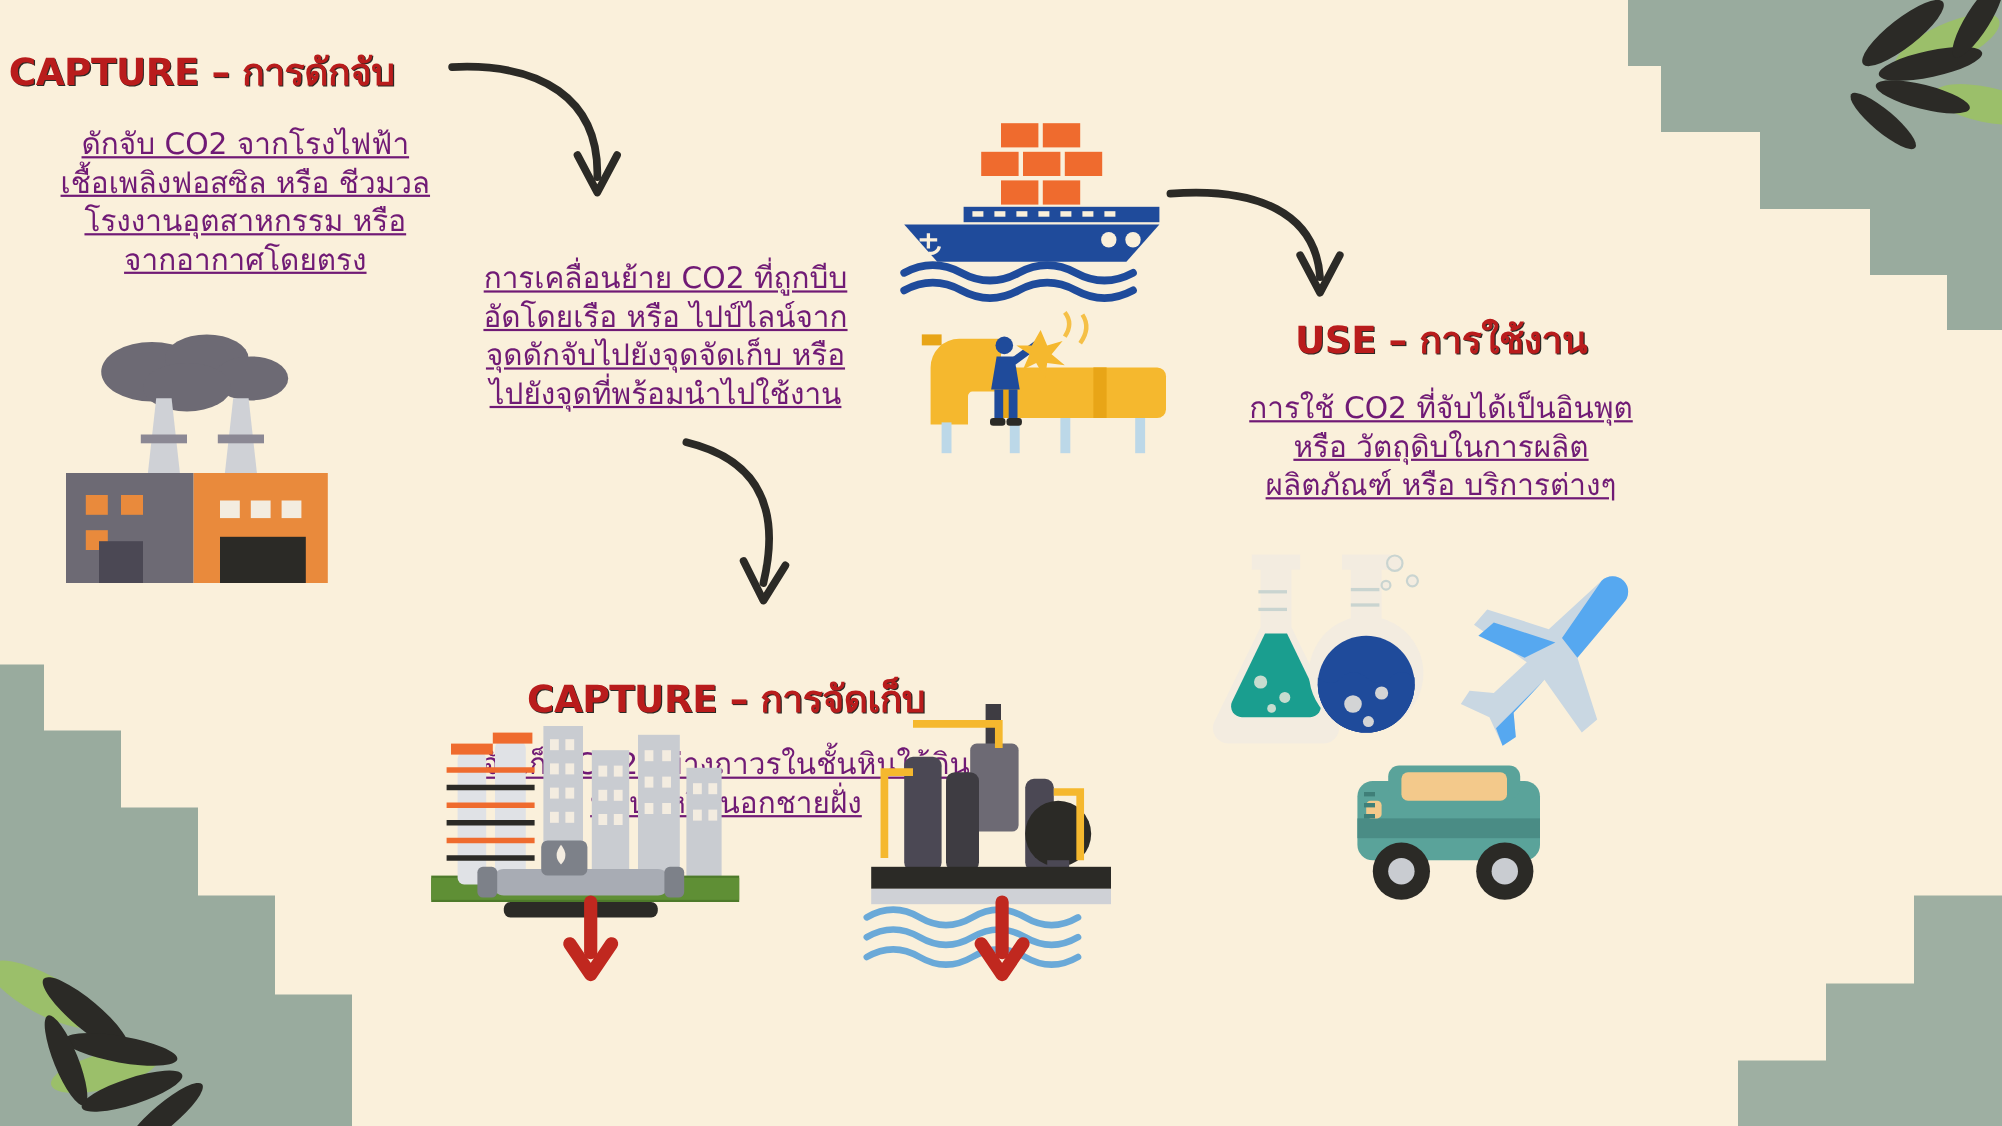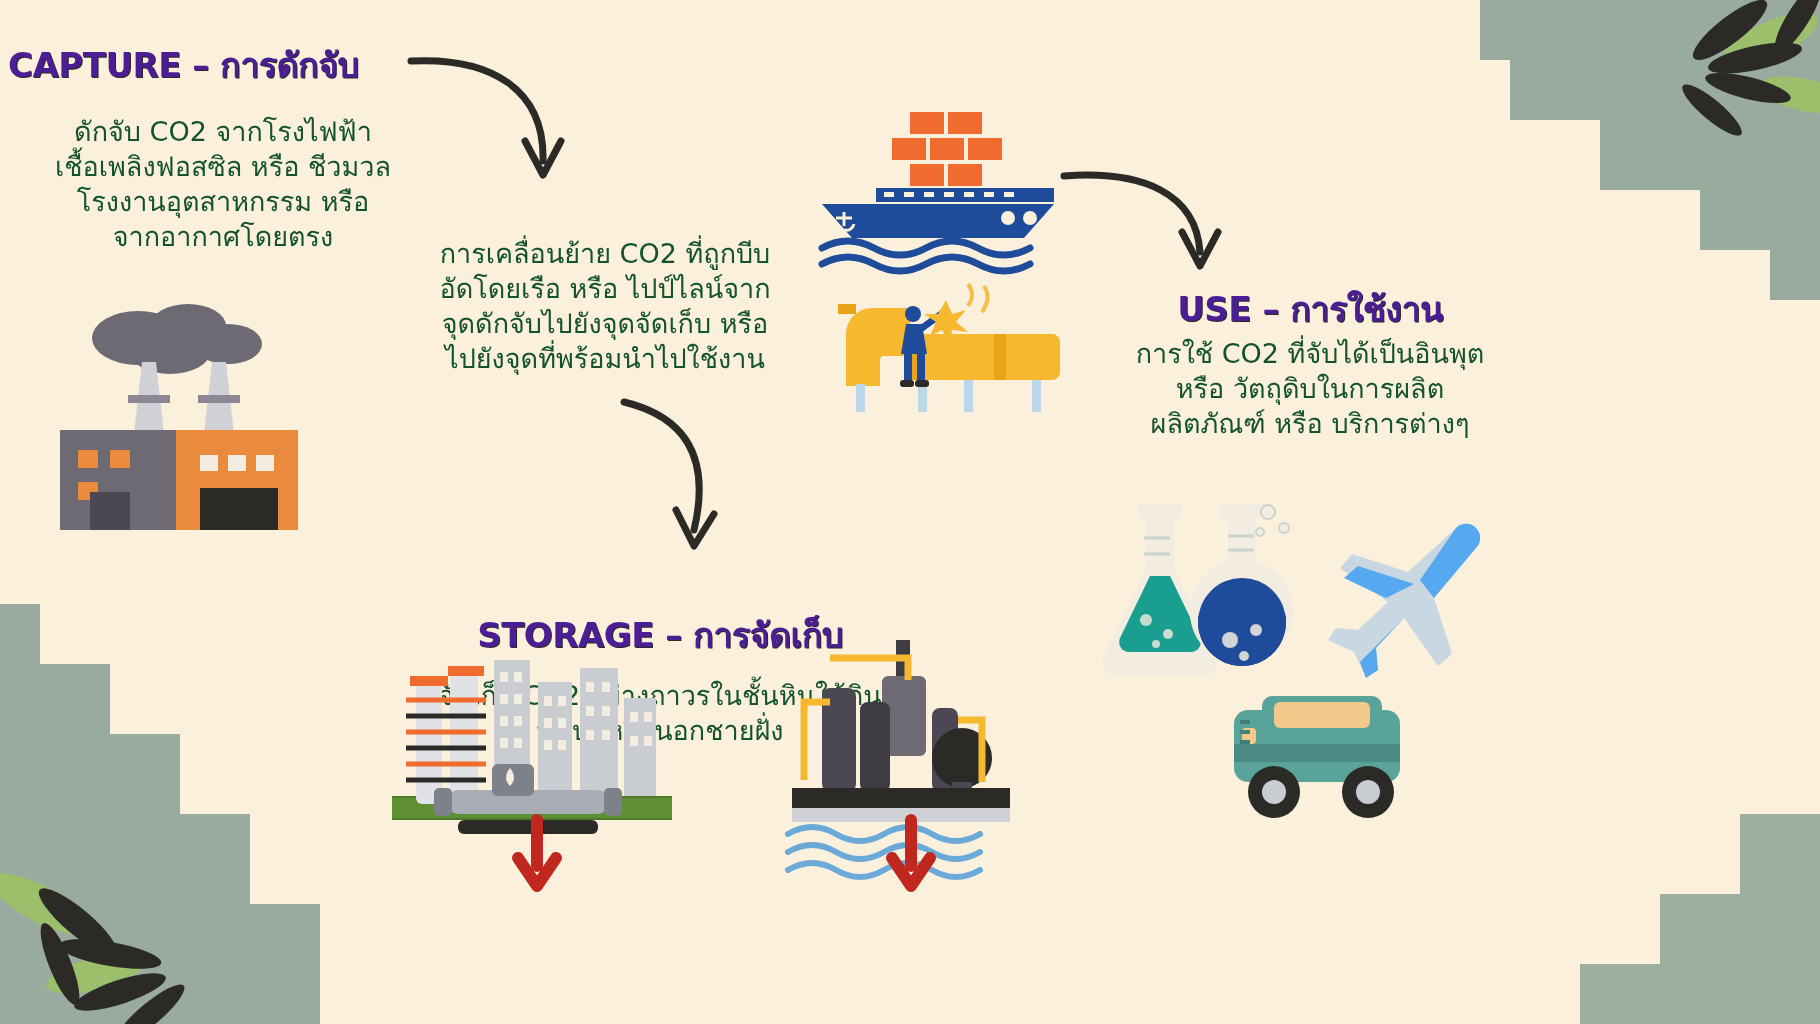--- a/index.html
+++ b/index.html
@@ -5,27 +5,28 @@
   html,body{margin:0;padding:0;}
   body{
     width:1820px;height:1024px;overflow:hidden;position:relative;
     background:#faf0db;
     font-family:"DejaVu Sans","Liberation Sans",sans-serif;
   }
   .stage{position:absolute;inset:0;overflow:hidden;}
   .deco{position:absolute;pointer-events:none;}
   .sec{position:absolute;}
   .head{
-    font-weight:900;letter-spacing:-0.5px;color:#4c1d95;
+    font-weight:900;letter-spacing:-0.5px;color:#b91c1c;
     font-size:34px;white-space:nowrap;
     text-shadow:1px 1px 0 #2b2a26;
   }
   .body-txt{
-    color:#14532d;font-size:27px;line-height:1.30;
+    color:#701a75;font-size:27px;line-height:1.30;
     white-space:pre-line;
+    text-decoration:underline;
   }
   .center{text-align:center;}
   .arrow{position:absolute;}
   svg{display:block;overflow:visible;}
 </style>
 </head>
 <body>
 
 <div class="stage">
 
@@ -166,21 +167,21 @@
     </g>
   </svg>
 
   <svg class="arrow" style="left:1060px;top:168px;" width="175" height="110" viewBox="0 0 175 110">
     <path d="M4 8 C84 2 136 26 140 84" stroke="#2b2a26" stroke-width="7" fill="none" stroke-linecap="round"></path>
     <path d="M122 64 L140 98 L158 64" stroke="#2b2a26" stroke-width="7" fill="none" stroke-linecap="round" stroke-linejoin="round"></path>
   </svg>
 
   <div class="sec" style="left:1100px;top:282px;width:420px;">
     <div class="head center">USE – การใช้งาน</div>
-    <div class="body-txt center" style="">การใช้ CO2 ที่จับได้เป็นอินพุต
+    <div class="body-txt center" style="margin-top:18px;">การใช้ CO2 ที่จับได้เป็นอินพุต
 หรือ วัตถุดิบในการผลิต
 ผลิตภัณฑ์ หรือ บริการต่างๆ</div>
   </div>
 
   <svg class="deco" style="left:1098px;top:498px;" width="215" height="200" viewBox="0 0 215 200">
     <g fill="#f3ece0">
       <path d="M40 6 h44 v14 h-8 v52 l42 86 a14 14 0 0 1 -13 20 H19 a14 14 0 0 1 -13 -20 l42 -86 V20 h-8 z"></path>
     </g>
     <path d="M22 140 l30 -62 h20 l30 62 a10 10 0 0 1 -9 14 H31 a10 10 0 0 1 -9 -14 z" fill="#1a9e8f"></path>
     <g fill="#f3ece0" opacity="0.8">
@@ -243,21 +244,21 @@
         <path d="M18 54 h10"></path>
     </g>
   </svg>
 
   <svg class="arrow" style="left:618px;top:398px;" width="130" height="160" viewBox="0 0 130 160">
     <path d="M6 4 C64 18 94 56 76 132" stroke="#2b2a26" stroke-width="7" fill="none" stroke-linecap="round"></path>
     <path d="M58 112 L76 148 L96 116" stroke="#2b2a26" stroke-width="7" fill="none" stroke-linecap="round" stroke-linejoin="round"></path>
   </svg>
 
   <div class="sec" style="left:360px;top:608px;width:600px;">
-    <div class="head center">STORAGE – การจัดเก็บ</div>
+    <div class="head center">CAPTURE – การจัดเก็บ</div>
     <div class="body-txt center" style="margin-top:16px;">จัดเก็บ CO2 อย่างถาวรในชั้นหินใต้ดิน
 บนบกหรือนอกชายฝั่ง</div>
   </div>
 
   <svg class="deco" style="left:392px;top:648px;" width="280" height="230" viewBox="0 0 280 230">
     <g fill="#c9ccd1">
       <rect x="102" y="12" width="36" height="150"></rect>
       <rect x="146" y="34" width="34" height="128"></rect>
       <rect x="188" y="20" width="38" height="142"></rect>
       <rect x="232" y="50" width="32" height="112"></rect>

